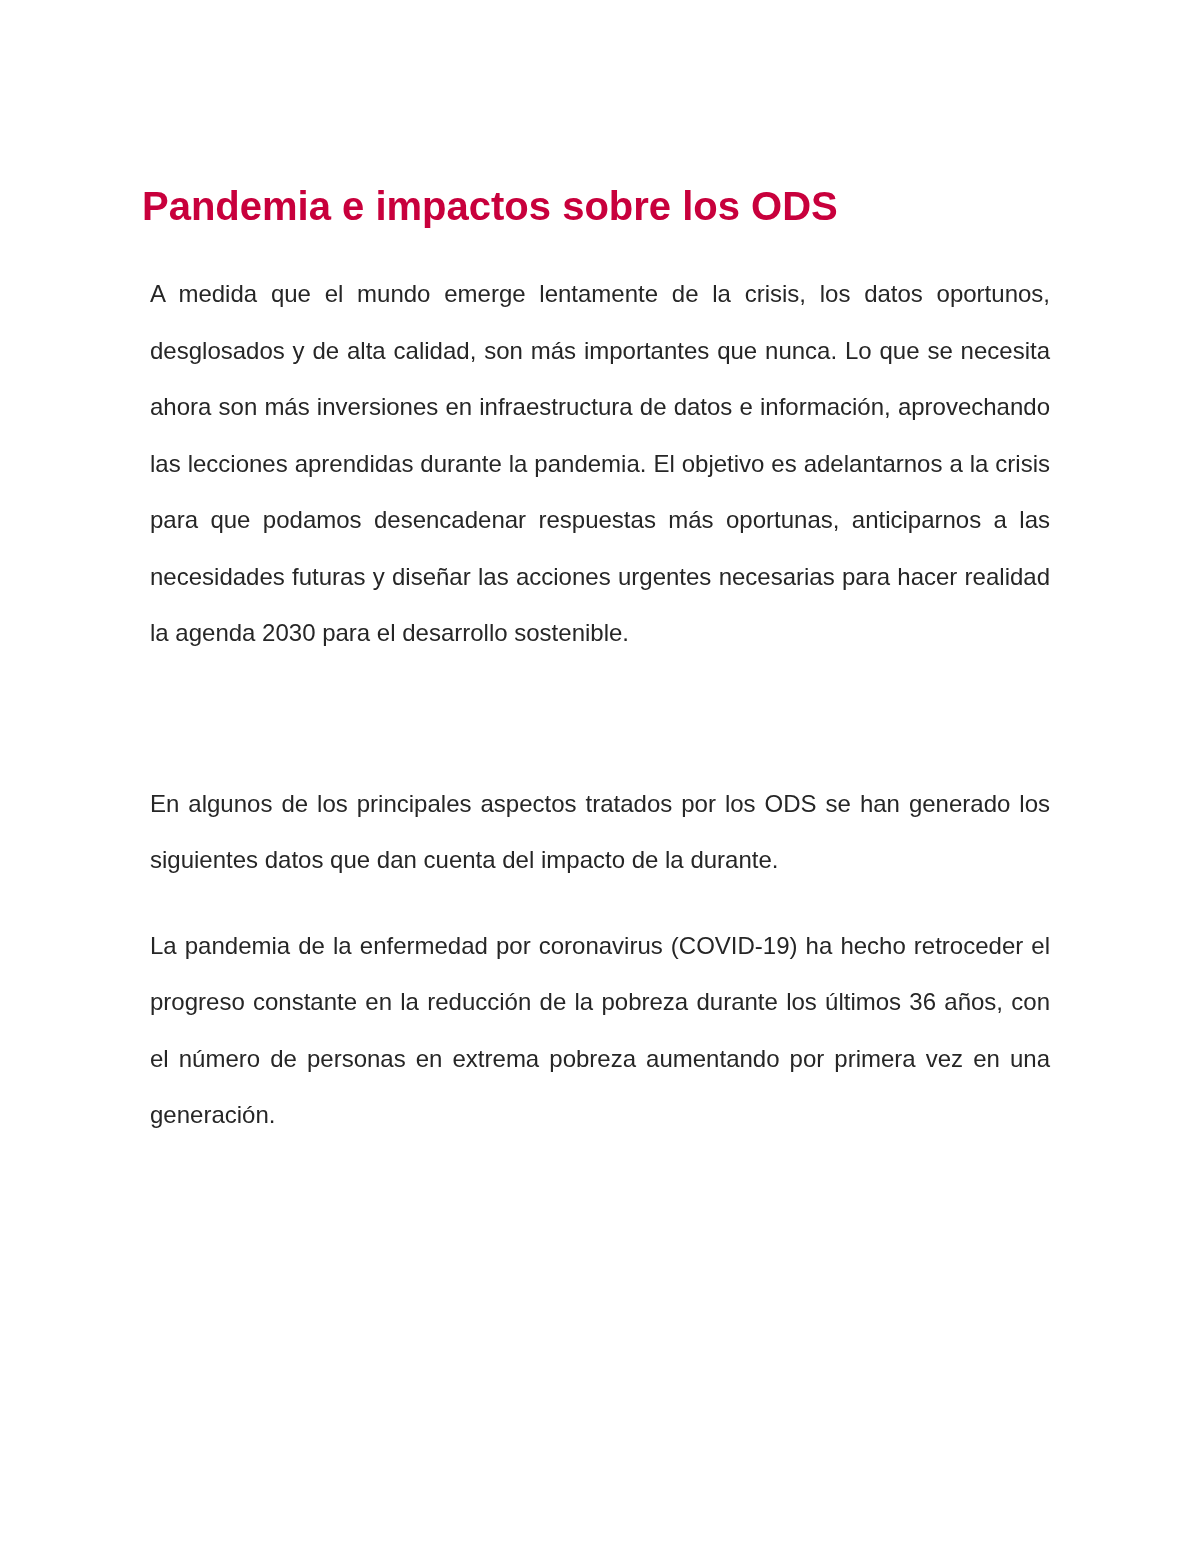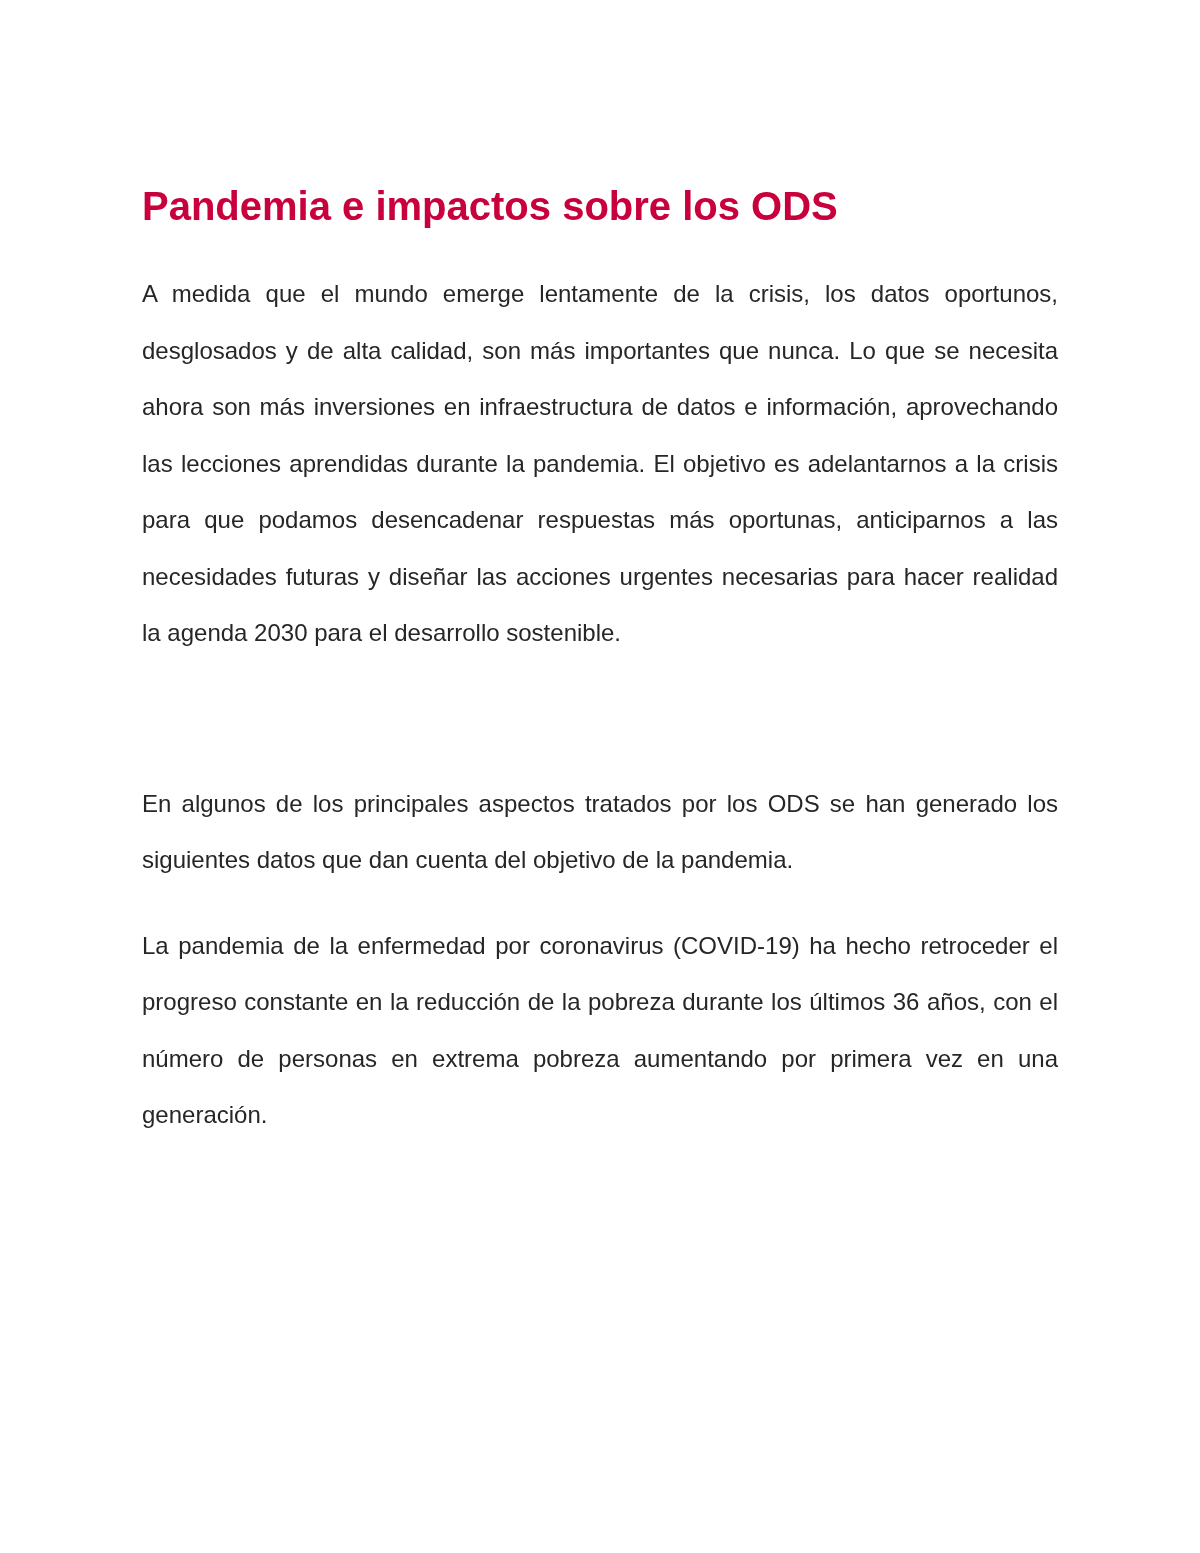--- a/index.html
+++ b/index.html
@@ -31,21 +31,21 @@
     .title {
       margin: 0;
       font-family: "Liberation Sans", sans-serif;
       font-weight: bold;
       font-size: 40px;
       line-height: 56px;
       color: #C8003C;
       letter-spacing: 0px;
     }
     .para {
-      margin: 0;
+      margin: 8px;
       font-size: 24px;
       line-height: 56.5px;
       color: #262626;
       text-align: justify;
       text-align-last: left;
     }
     .p1 {
       margin-top: 32px;
     }
     .p2 {
@@ -57,17 +57,17 @@
   </style>
 </head>
 <body>
 
 <div class="page">
   <div class="content">
     <h1 class="title">Pandemia e impactos sobre los ODS</h1>
 
     <p class="para p1">A medida que el mundo emerge lentamente de la crisis, los datos oportunos, desglosados y de alta calidad, son más importantes que nunca. Lo que se necesita ahora son más inversiones en infraestructura de datos e información, aprovechando las lecciones aprendidas durante la pandemia. El objetivo es adelantarnos a la crisis para que podamos desencadenar respuestas más oportunas, anticiparnos a las necesidades futuras y diseñar las acciones urgentes necesarias para hacer realidad la agenda 2030 para el desarrollo sostenible.</p>
 
-    <p class="para p2">En algunos de los principales aspectos tratados por los ODS se han generado los siguientes datos que dan cuenta del objetivo de la pandemia.</p>
+    <p class="para p2">En algunos de los principales aspectos tratados por los ODS se han generado los siguientes datos que dan cuenta del impacto de la durante.</p>
 
     <p class="para p3">La pandemia de la enfermedad por coronavirus (COVID-19) ha hecho retroceder el progreso constante en la reducción de la pobreza durante los últimos 36 años, con el número de personas en extrema pobreza aumentando por primera vez en una generación.</p>
   </div>
 </div>
 
 </body></html>

